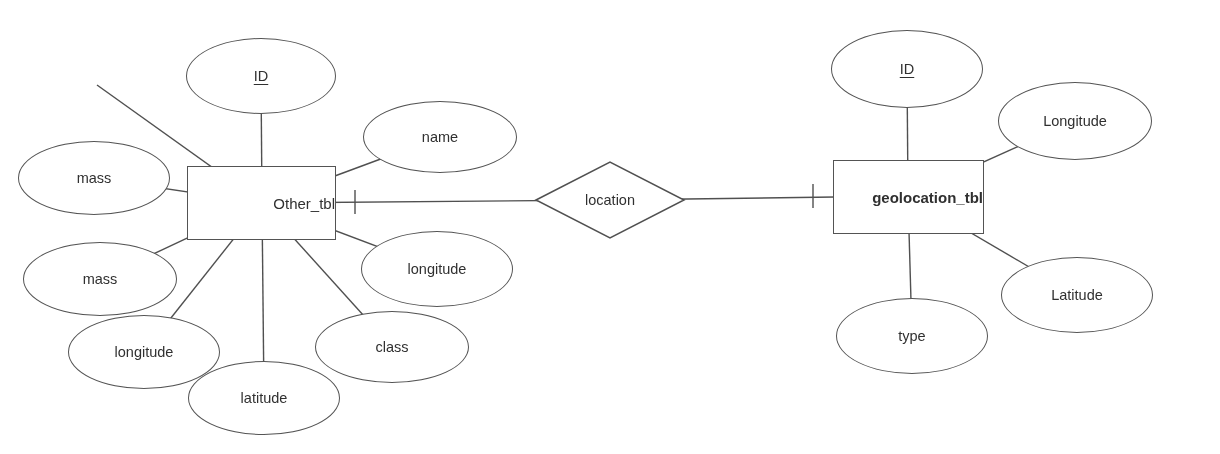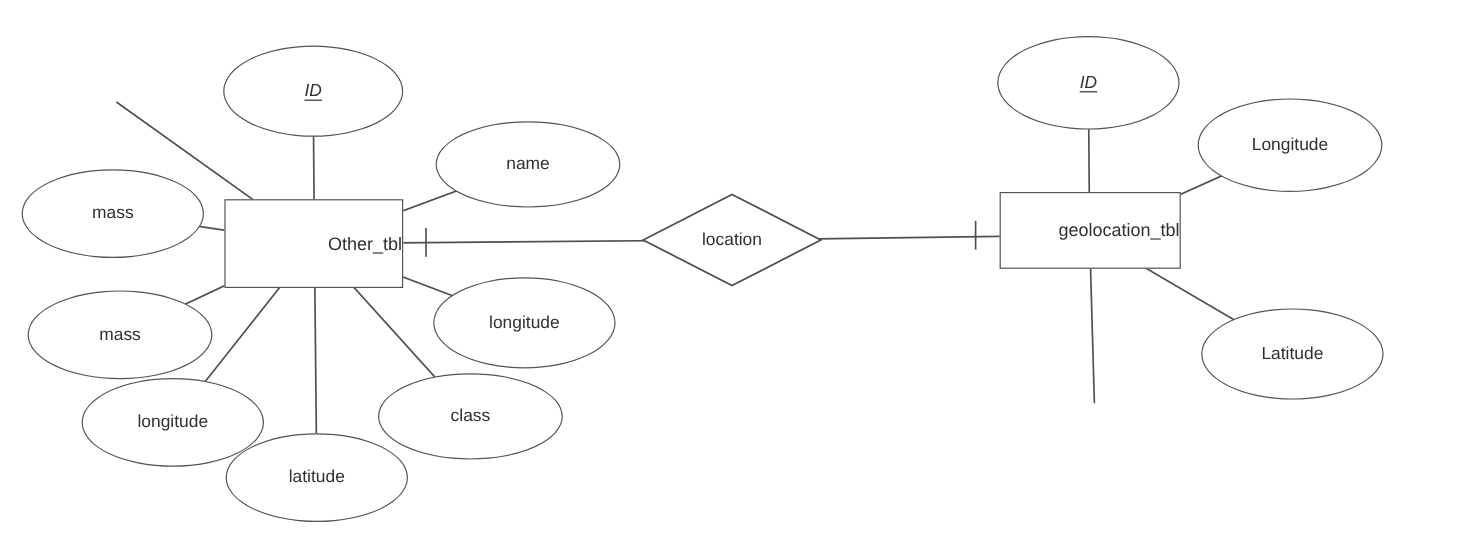--- a/index.html
+++ b/index.html
@@ -48,21 +48,20 @@
     display: flex;
     align-items: center;
     justify-content: center;
     color: #303030;
     font-size: 14.5px;
     text-align: left;
   }
   .pk {
     text-decoration: underline;
     text-underline-offset: 3px;
-    font-style: italic;
   }
 </style>
 </head>
 <body>
 
 <div class="stage">
 
   <svg class="wires" width="1220" height="454" viewBox="0 0 1220 454">
 
     <line x1="97" y1="85" x2="262" y2="203"></line>
@@ -133,18 +132,21 @@
   </div>
 
   <div class="shape ellipse" style="left:998px;  top:82px;  width:154px; height:78px;">
     <span>Longitude</span>
   </div>
 
   <div class="shape ellipse" style="left:1001px; top:257px; width:152px; height:76px;">
     <span>Latitude</span>
   </div>
 
+  <div class="shape ellipse" style="left:836px;  top:298px; width:152px; height:76px;">
+    <span>type</span>
+  </div>
 
-  <div class="shape entity" style="left:833px; top:160px; width:151px; height:64px;">
+  <div class="shape entity" style="left:833px; top:160px; width:151px; height:74px;font-weight:bold;">
     <span>geolocation_tbl</span>
   </div>
 
 </div>
 
 </body></html>

